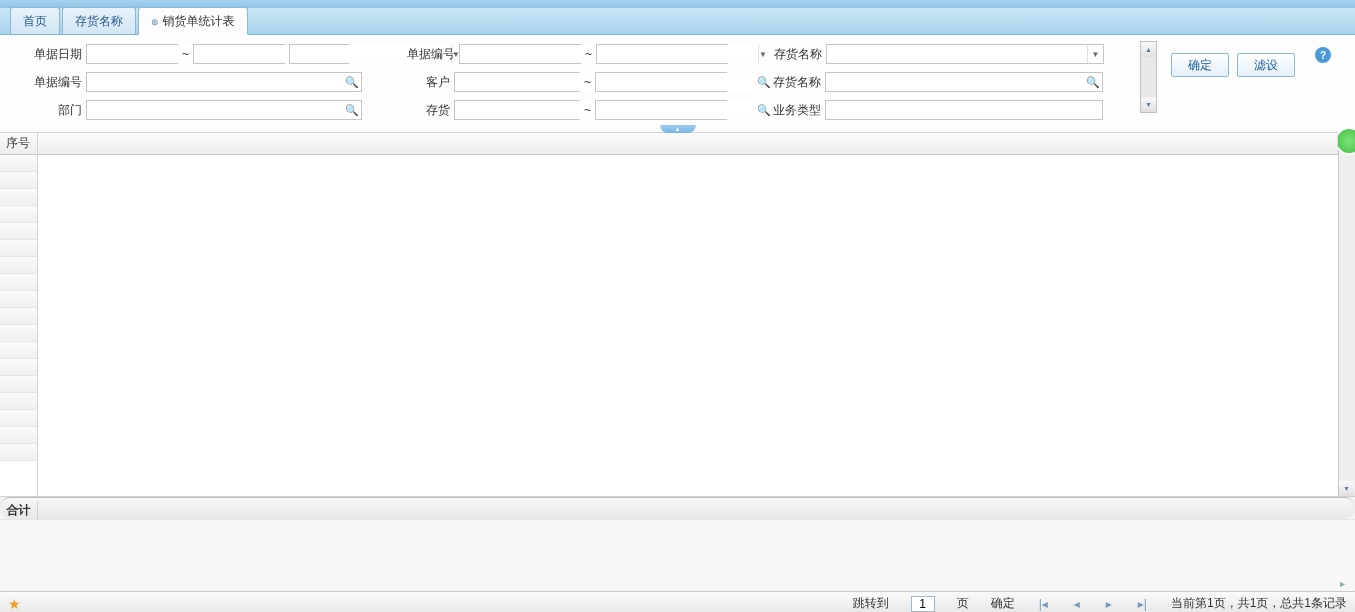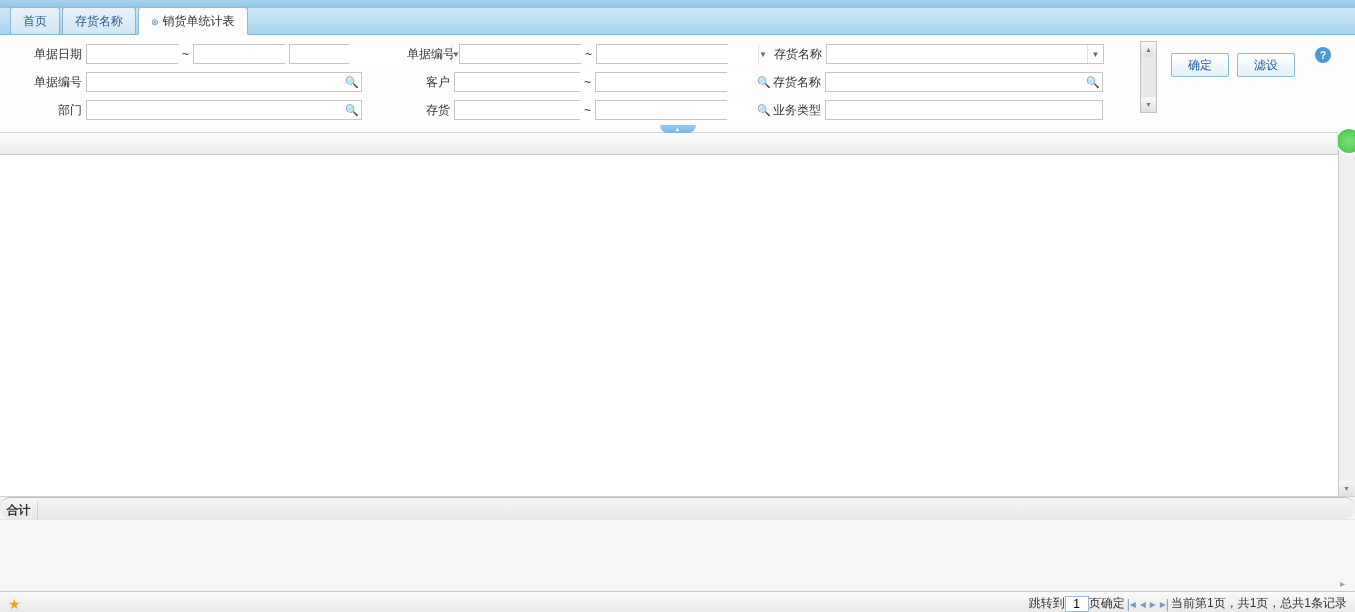--- a/index.html
+++ b/index.html
@@ -35,21 +35,21 @@
     .col-header { height: 22px; background: linear-gradient(#fbfbfb,#ededed); border-bottom: 1px solid #c8c8c8; display: flex; align-items: center; padding-left: 6px; color: #333; font-weight: normal; }
     .row-num { height: 17px; background: linear-gradient(#fafafa,#f0f0f0); border-bottom: 1px solid #e6e6e6; text-align: center; font-size: 10px; color: #999; line-height: 17px;}
     .grid-body { flex: 1; position: relative; }
     .grid-vscroll { width: 17px; background: #efefef; border-left: 1px solid #c8c8c8; display: flex; flex-direction: column; justify-content: space-between;}
     .total-row { height: 22px; background: linear-gradient(#f6f6f6,#e8e8e8); border-top: 1px solid #c0c0c0; display: flex; align-items: flex-end; border-radius: 10px; }
     .total-cell { width: 38px; border-right: 1px solid #d0d0d0; text-align:center; font-weight: bold; color: #333;}
     .bottom-blank { height: 72px; background: #f7f7f7; border-top:1px solid #e6e6e6; position: relative;}
     .bottom-hscroll-arrow { position:absolute; right:10px; bottom: 2px; font-size: 10px; color: #8aa;}
     .status-bar { height: 24px; background: linear-gradient(#fafafa,#e6e6e6); border-top: 1px solid #c8c8c8; display: flex; align-items: center; padding: 0 8px;}
     .star-icon { width: 16px; height: 16px; color: #f0a020; font-size: 14px; }
-    .pager { margin-left: auto; display: flex; align-items: center; gap: 0; color: #333;}
+    .pager { margin-left: auto; display: flex; align-items: center; gap: 22px; color: #333;}
     .page-input { width: 24px; height: 16px; border: 1px solid #a0b8d0; text-align: center; }
     .nav-icon { color: #7a9ac0; cursor: pointer; padding: 0 2px;}
     .grid-cols { display: flex; height: 22px;}
     .grid-cols .h { flex: 1; border-right: 1px solid #dedede; background: linear-gradient(#fbfbfb,#ededed); border-bottom:1px solid #c8c8c8;}
     .grid-rows-body { height: 320px; background: #fff;}
   </style>
 </head>
 <body>
 
 <div class="top-bar"></div>
@@ -164,20 +164,41 @@
     <div class="scroll-arrow">▴</div>
     <div class="scroll-arrow">▾</div>
   </div>
   <div class="collapse-tab">
       <span class="collapse-triangle">▲</span>
     </div>
   <div class="green-bubble"></div>
 </div>
 
 <div class="grid-area">
+  <div class="row-header">
+    <div class="col-header">序号</div>
+    <div class="row-num"></div>
+    <div class="row-num"></div>
+    <div class="row-num"></div>
+    <div class="row-num"></div>
+    <div class="row-num"></div>
+    <div class="row-num"></div>
+    <div class="row-num"></div>
+    <div class="row-num"></div>
+    <div class="row-num"></div>
+    <div class="row-num"></div>
+    <div class="row-num"></div>
+    <div class="row-num"></div>
+    <div class="row-num"></div>
+    <div class="row-num"></div>
+    <div class="row-num"></div>
+    <div class="row-num"></div>
+    <div class="row-num"></div>
+    <div class="row-num"></div>
+  </div>
   <div class="grid-body">
     <div class="grid-cols">
       <div class="h"></div>
     </div>
     <div class="grid-rows-body"></div>
   </div>
   <div class="grid-vscroll">
     <div class="scroll-arrow">▴</div>
     <div class="scroll-arrow">▾</div>
   </div>

